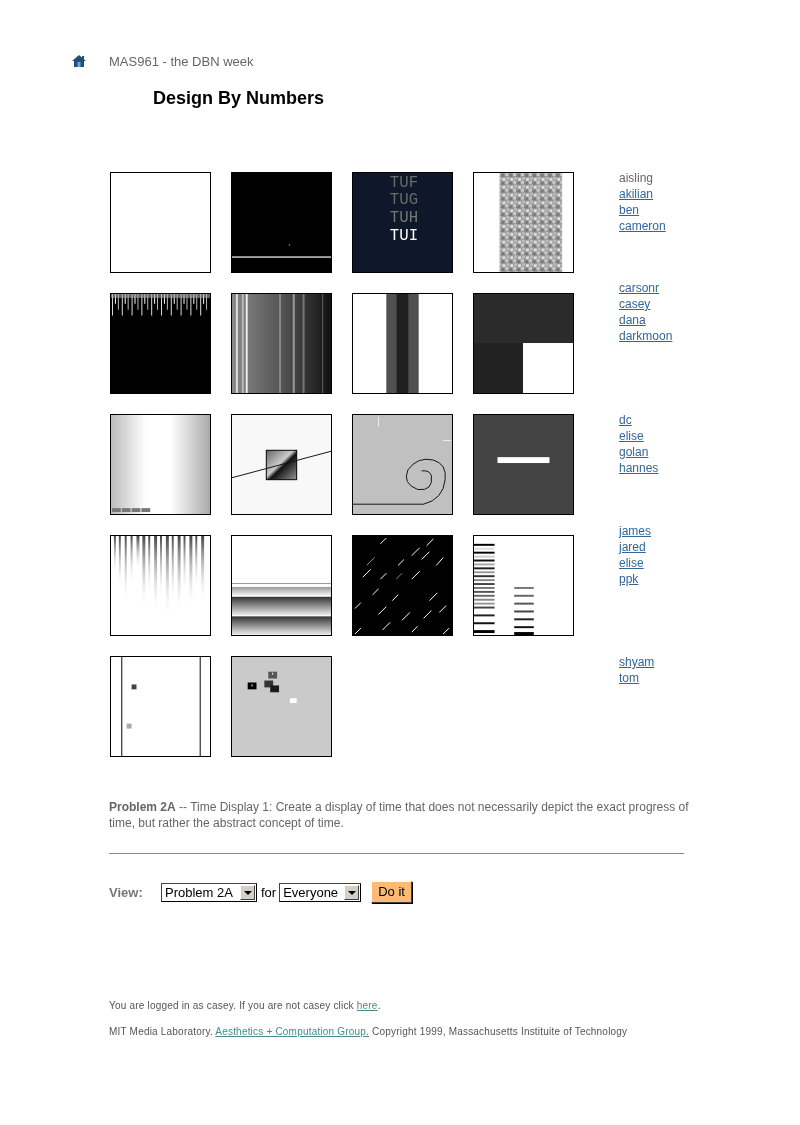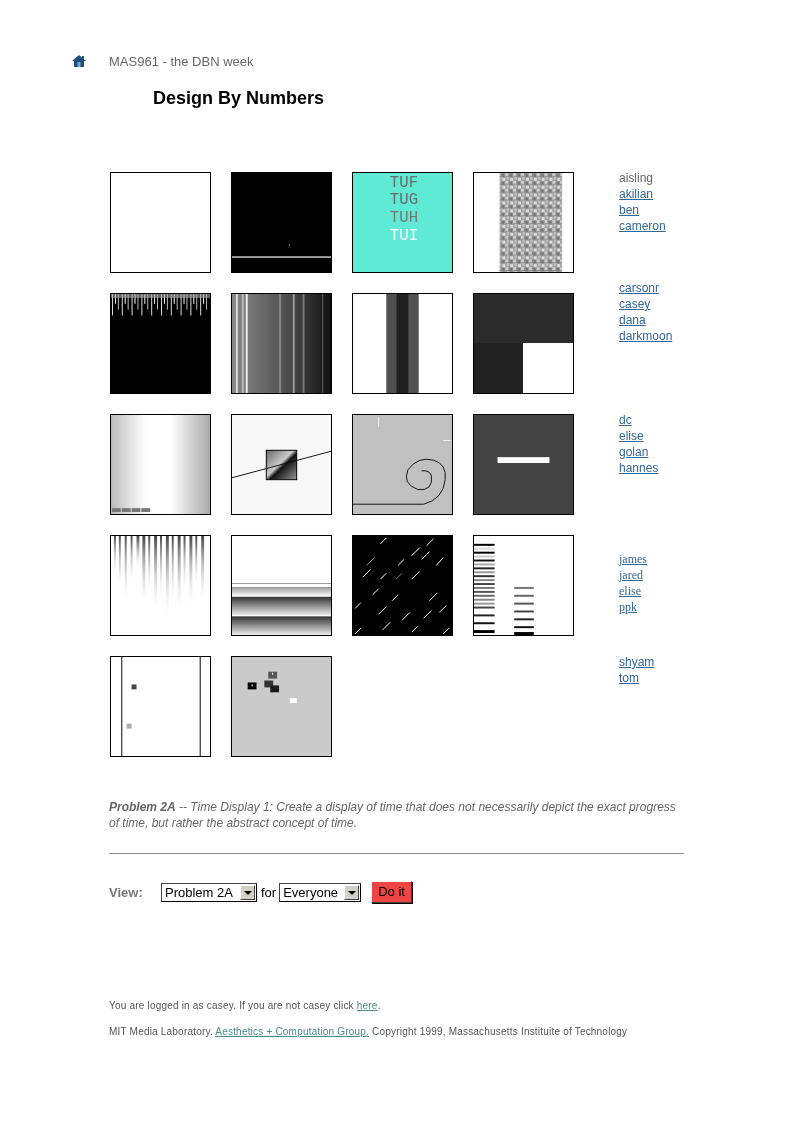--- a/index.html
+++ b/index.html
@@ -10,31 +10,31 @@
   .page-title { left: 109px; top: 88px; font-size: 18px; font-weight: bold; color: #000; margin-left: 44px; }
 
   .thumb { position: absolute; width: 101px; height: 101px; border: 1px solid #000; box-sizing: border-box; overflow: hidden; background: #fff; }
   .thumb svg { display: block; width: 100%; height: 100%; }
 
   .names { position: absolute; left: 619px; font-size: 12px; line-height: 16px; }
   .names a, .names span { display: block; }
   a.link { color: #336699; text-decoration: underline; cursor: pointer; }
   .names .plain { color: #666; }
 
-  .problem { left: 109px; top: 799px; width: 580px; font-size: 12px; line-height: 16px; color: #666; font-style: italic; }
+  .problem { left: 109px; top: 799px; width: 580px; font-size: 12px; line-height: 16px; color: #666; }
   .problem b { color: #666; }
   .hr { left: 109px; top: 853px; width: 575px; height: 1px; background: #888; }
 
   .view-row { left: 109px; top: 880px; height: 24px; display: flex; align-items: center; font-size: 13px; }
   .view-label { font-weight: bold; color: #777; width: 52px; }
   .select { position: relative; height: 19px; border: 1px solid #000; border-top-color: #444; border-left-color: #444; background: #fff; box-sizing: border-box; font-size: 13px; color: #000; padding-left: 3px; line-height: 17px; }
   .select .arrow { position: absolute; right: 1px; top: 1px; width: 15px; height: 15px; background: #d4d0c8; border: 1px solid; border-color: #fff #404040 #404040 #fff; box-sizing: border-box; }
   .select .arrow:after { content: ""; position: absolute; left: 3px; top: 5px; border-left: 4px solid transparent; border-right: 4px solid transparent; border-top: 4px solid #000; }
   .for-label { color: #000; margin: 0 3px 0 4px; font-size: 13px; }
-  .btn { margin-left: 10px; height: 22px; padding: 0 6px; background: #ef4444; border: 1px solid; border-color: #fff #404040 #404040 #fff; box-shadow: 1px 1px 0 #000; font-size: 13px; color: #000; line-height: 20px; box-sizing: border-box; cursor: pointer; }
+  .btn { margin-left: 10px; height: 22px; padding: 0 6px; background: #fdba74; border: 1px solid; border-color: #fff #404040 #404040 #fff; box-shadow: 1px 1px 0 #000; font-size: 13px; color: #000; line-height: 20px; box-sizing: border-box; cursor: pointer; }
 
   .footer1 { left: 109px; top: 1000px; font-size: 10px; color: #555; letter-spacing: 0.2px; }
   .footer2 { left: 109px; top: 1026px; font-size: 10px; color: #555; letter-spacing: 0.2px; }
   .footer2 a.link, .footer1 a.link { color: #4a8a8a; text-align: right; }
 </style>
 </head>
 <body>
 
 <div class="abs home-icon">
   <svg viewBox="0 0 16 14" width="16" height="14">
@@ -46,21 +46,21 @@
 <div class="abs course-title">MAS961 - the DBN week</div>
 <div class="abs page-title">Design By Numbers</div>
 
 <div class="thumb" style="left:110px;top:172px;"></div>
 <div class="thumb" style="left:231px;top:172px;background:#000;">
   <svg viewBox="0 0 101 101">
       <rect x="58" y="73" width="1" height="1" fill="#fff"></rect>
       <rect x="0" y="85" width="101" height="1.5" fill="#ccc"></rect>
     </svg>
 </div>
-<div class="thumb" style="left:352px;top:172px;background:#5eead4;">
+<div class="thumb" style="left:352px;top:172px;background:#0f172a;">
   <svg viewBox="0 0 101 101" font-family="Liberation Mono, monospace" font-size="16" text-anchor="middle">
     <text x="52" y="14" fill="#6a6a6a">TUF</text>
     <text x="52" y="32" fill="#6a6a6a">TUG</text>
     <text x="52" y="50" fill="#777">TUH</text>
     <text x="52" y="68" fill="#fff">TUI</text>
   </svg>
 </div>
 <div class="thumb" style="left:473px;top:172px;">
   <svg viewBox="0 0 101 101">
     <defs>
@@ -276,21 +276,21 @@
     <rect x="0" y="96" width="21" height="3" fill="#000"></rect>
     <rect x="41" y="52" width="20" height="2" fill="#777"></rect>
     <rect x="41" y="60" width="20" height="2" fill="#666"></rect>
     <rect x="41" y="68" width="20" height="2" fill="#555"></rect>
     <rect x="41" y="76" width="20" height="2" fill="#444"></rect>
     <rect x="41" y="84" width="20" height="2" fill="#222"></rect>
     <rect x="41" y="92" width="20" height="2" fill="#111"></rect>
     <rect x="41" y="98" width="20" height="3" fill="#000"></rect>
   </svg>
 </div>
-<div class="names" style="top:551px;font-family:Liberation Serif, serif;">
+<div class="names" style="top:523px;">
   <a class="link">james</a>
   <a class="link">jared</a>
   <a class="link">elise</a>
   <a class="link">ppk</a>
 </div>
 
 <div class="thumb" style="left:110px;top:656px;">
   <svg viewBox="0 0 101 101">
     <line x1="11" y1="0" x2="11" y2="101" stroke="#000" stroke-width="1"></line>
     <line x1="91" y1="0" x2="91" y2="101" stroke="#000" stroke-width="1"></line>

